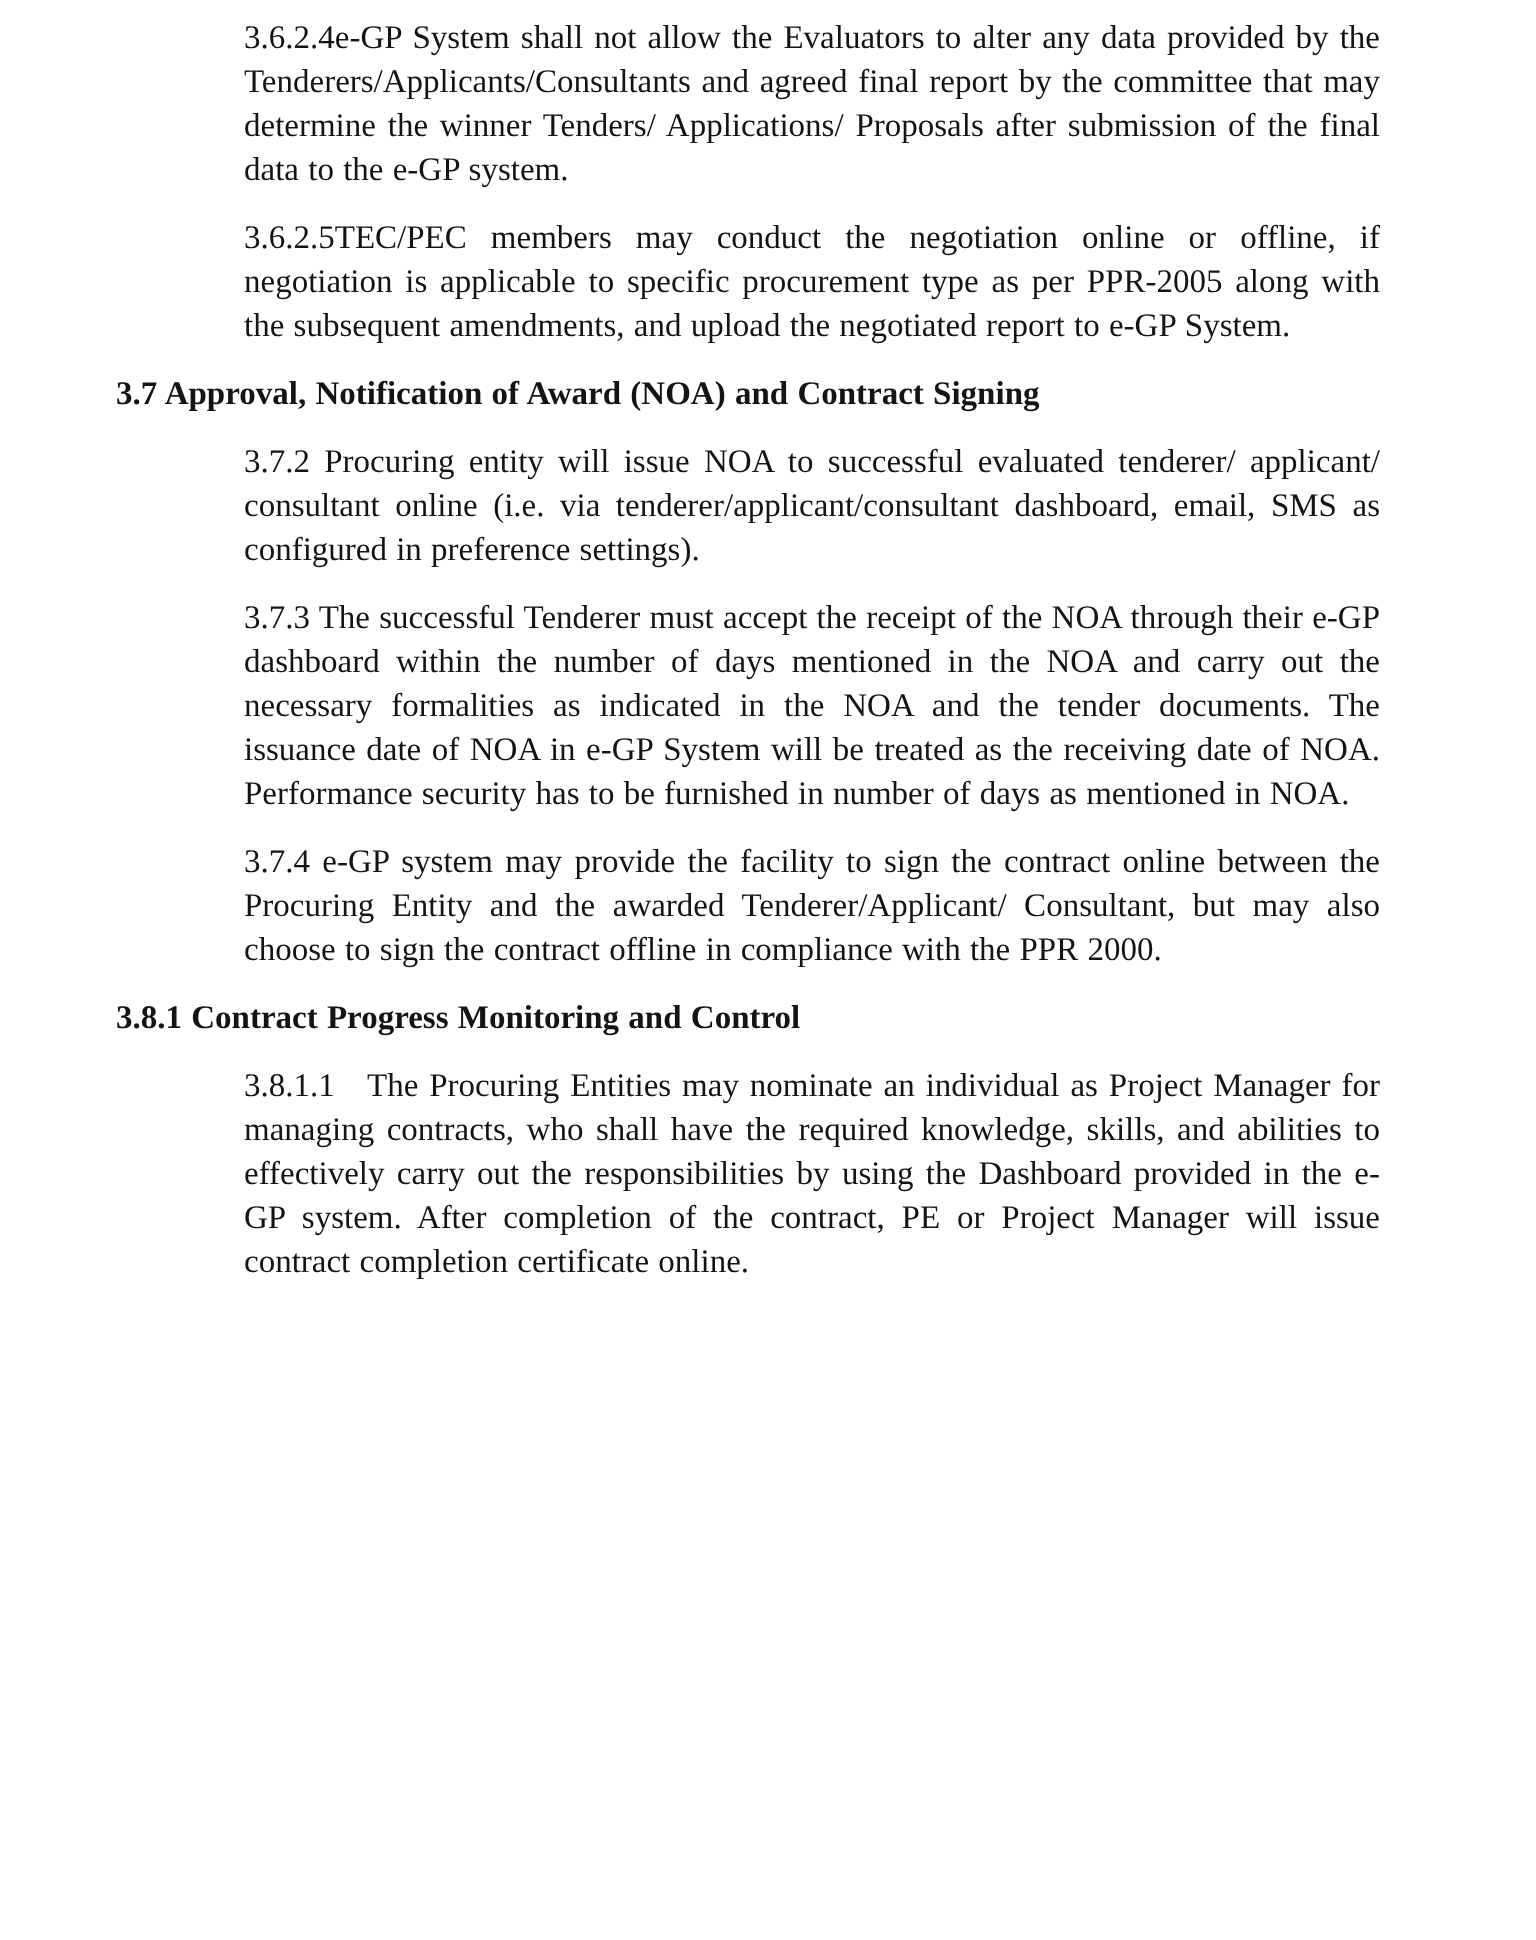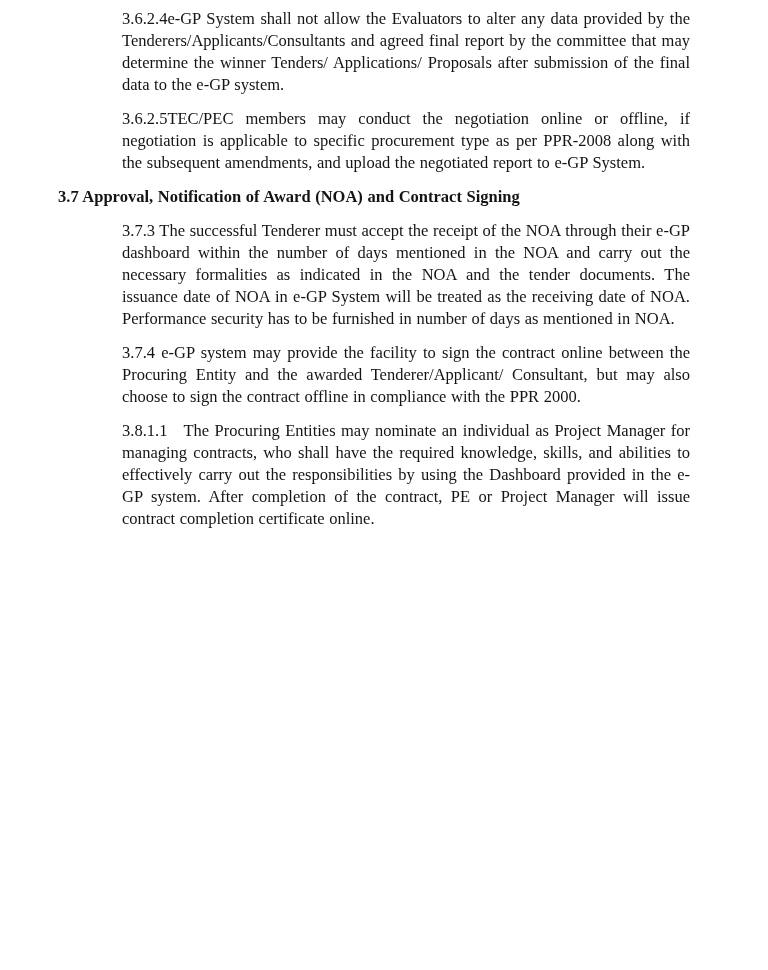--- a/index.html
+++ b/index.html
@@ -31,28 +31,30 @@
     margin-left: 58px;
     text-align: left;
   }
 </style>
 </head>
 <body>
 
 <div class="page">
   <div class="doc-block body">3.6.2.4e-GP System shall not allow the Evaluators to alter any data provided by the Tenderers/Applicants/Consultants and agreed final report by the committee that may determine the winner Tenders/ Applications/ Proposals after submission of the final data to the e-GP system.</div>
 
-  <div class="doc-block body">3.6.2.5TEC/PEC members may conduct the negotiation online or offline, if negotiation is applicable to specific procurement type as per PPR-2008 along with the subsequent amendments, and upload the negotiated report to e-GP System.</div>
+  <div class="doc-block body">3.6.2.5TEC/PEC members may conduct the negotiation online or offline, if negotiation is applicable to specific procurement type as per PPR-2005 along with the subsequent amendments, and upload the negotiated report to e-GP System.</div>
 
 
   <div class="doc-block heading">3.7 Approval, Notification of Award (NOA) and Contract Signing</div>
 
 
+  <div class="doc-block body">3.7.2 Procuring entity will issue NOA to successful evaluated tenderer/ applicant/ consultant online (i.e. via tenderer/applicant/consultant dashboard, email, SMS as configured in preference settings).</div>
 
   <div class="doc-block body">3.7.3 The successful Tenderer must accept the receipt of the NOA through their e-GP dashboard within the number of days mentioned in the NOA and carry out the necessary formalities as indicated in the NOA and the tender documents. The issuance date of NOA in e-GP System will be treated as the receiving date of NOA. Performance security has to be furnished in number of days as mentioned in NOA.</div>
 
   <div class="doc-block body">3.7.4 e-GP system may provide the facility to sign the contract online between the Procuring Entity and the awarded Tenderer/Applicant/ Consultant, but may also choose to sign the contract offline in compliance with the PPR 2000.</div>
 
 
 
+  <div class="doc-block heading">3.8.1 Contract Progress Monitoring and Control</div>
 
   <div class="doc-block body">3.8.1.1&nbsp;&nbsp; The Procuring Entities may nominate an individual as Project Manager for managing contracts, who shall have the required knowledge, skills, and abilities to effectively carry out the responsibilities by using the Dashboard provided in the e-GP system. After completion of the contract, PE or Project Manager will issue contract completion certificate online.</div>
 </div>
 
 </body></html>

